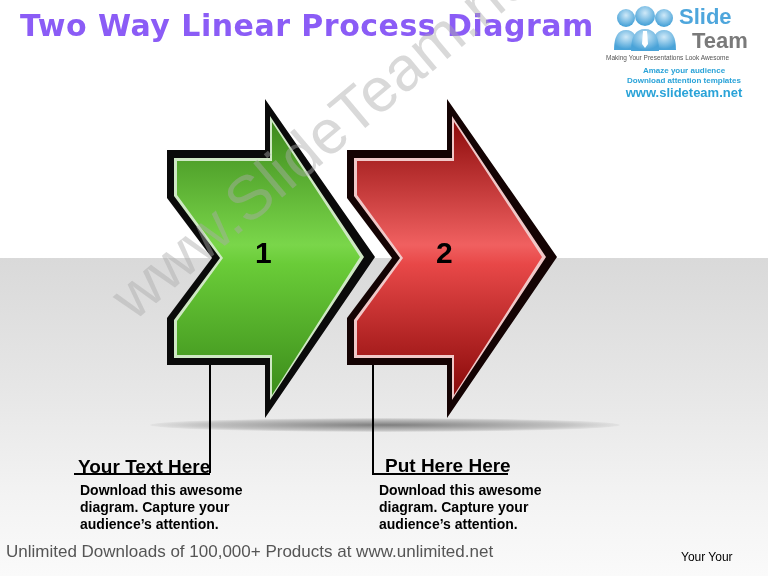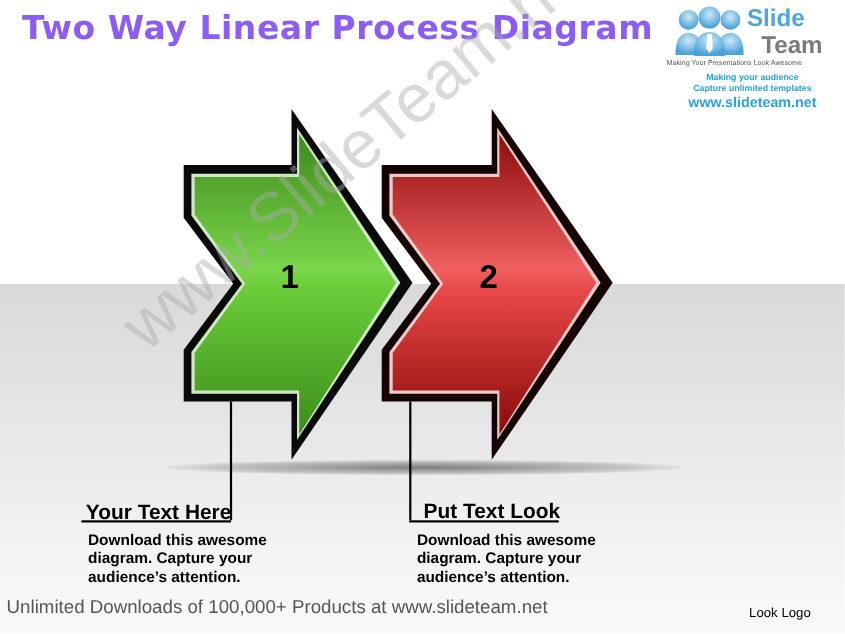--- a/index.html
+++ b/index.html
@@ -47,22 +47,22 @@
     <path d="M2 46 Q2 26 14 26 Q26 26 26 46 Z" fill="url(#pg)"></path>
     <circle cx="52" cy="14" r="9" fill="url(#pg)"></circle>
     <path d="M40 46 Q40 26 52 26 Q64 26 64 46 Z" fill="url(#pg)"></path>
     <circle cx="33" cy="12" r="10" fill="url(#pg)"></circle>
     <path d="M19 47 Q19 25 33 25 Q47 25 47 47 Z" fill="url(#pg)"></path>
     <path d="M31 27 L35 27 L36 40 L33 44 L30 40 Z" fill="#ffffff"></path>
   </svg>
   <div class="slide">Slide</div>
   <div class="team">Team</div>
   <div class="tagline">Making Your Presentations Look Awesome</div>
-  <div class="line1">Making your audience</div>
-  <div class="line2">Capture unlimited templates</div>
+  <div class="line1">Amaze your audience</div>
+  <div class="line2">Download attention templates</div>
   <div class="url">www.slideteam.net</div>
 </div>
 
 <div class="shadow"></div>
 
 <svg class="diagram" width="768" height="576">
   <defs>
     <linearGradient id="gGreen" x1="0" y1="0" x2="0" y2="1">
       <stop offset="0%" stop-color="#3e8a1d"></stop>
       <stop offset="45%" stop-color="#7ad64a"></stop>
@@ -94,19 +94,19 @@
 <div class="num" style="left:436px;top:236px;">2</div>
 
 <div class="vline" style="left:209px;top:365px;height:108px;"></div>
 <div class="hline" style="left:74px;top:473px;width:136px;"></div>
 <div class="vline" style="left:372px;top:365px;height:108px;"></div>
 <div class="hline" style="left:372px;top:473px;width:136px;"></div>
 
 <div class="box-title" style="left:78px;top:456px;">Your Text Here</div>
 <div class="box-body" style="left:80px;top:482px;">Download this awesome diagram. Capture your audience’s attention.</div>
 
-<div class="box-title" style="left:385px;top:455px;">Put Text Look</div>
+<div class="box-title" style="left:385px;top:455px;">Put Here Here</div>
 <div class="box-body" style="left:379px;top:482px;">Download this awesome diagram. Capture your audience’s attention.</div>
 
 <div class="watermark">www.SlideTeam.net</div>
 
-<div class="footer">Unlimited Downloads of 100,000+ Products at www.slideteam.net</div>
-<div class="logo-text">Look Logo</div>
+<div class="footer">Unlimited Downloads of 100,000+ Products at www.unlimited.net</div>
+<div class="logo-text">Your Your</div>
 
 </body></html>

